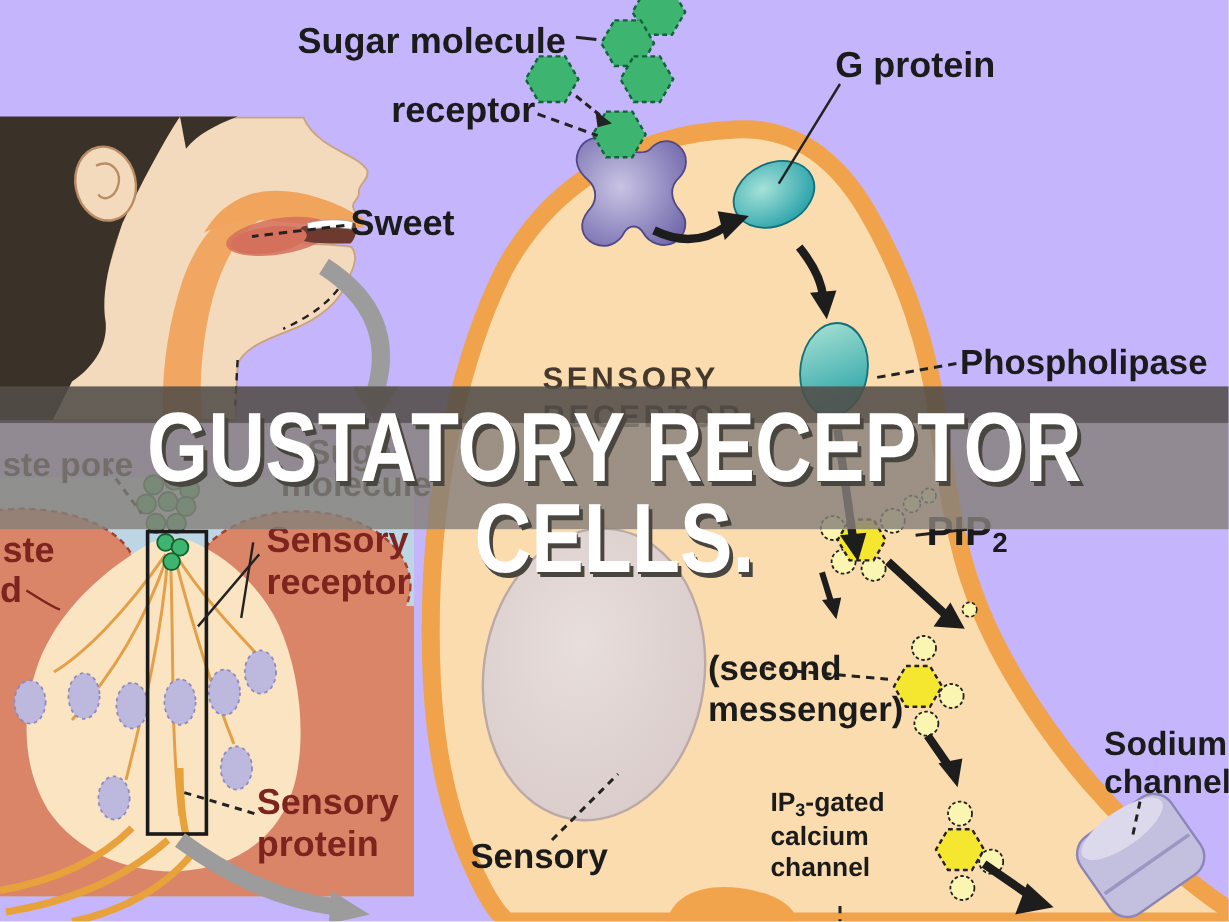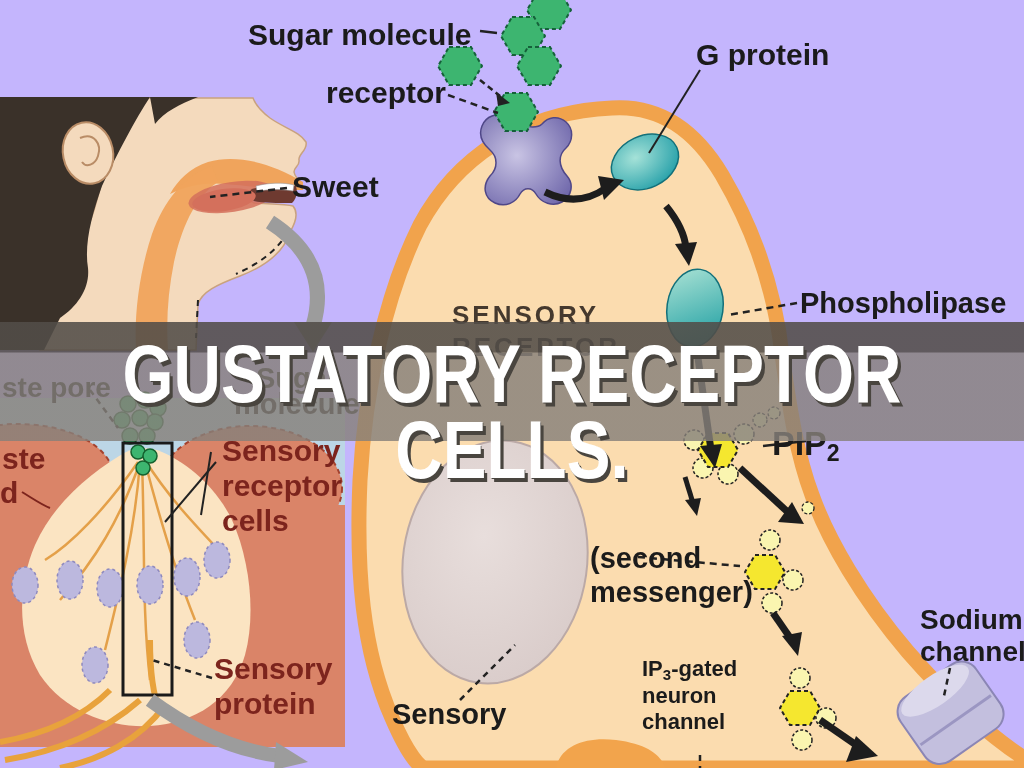--- a/index.html
+++ b/index.html
@@ -243,42 +243,41 @@
 
 <div class="lbl" style="left:772px;top:424px;font-size:34px"><span>PIP</span><span class="sub">2</span></div>
 
 <div class="lbl" style="left:590px;top:542px;font-size:29px">
   <div>(second</div>
   <div>messenger)</div>
 </div>
 
 <div class="lbl" style="left:642px;top:656px;font-size:22px">
   <div><span>IP</span><span class="sub">3</span><span>-gated</span></div>
-  <div>neuron</div>
+  <div>calcium</div>
   <div>channel</div>
 </div>
 
 <div class="lbl" style="left:920px;top:604px;font-size:28px">
   <div>Sodium</div>
   <div>channel</div>
 </div>
 
 <div class="lbl" style="left:392px;top:698px;font-size:29px">Sensory</div>
 
 <div class="lbl" style="left:2px;top:372px;font-size:28px">ste pore</div>
 <div class="lbl" style="left:256px;top:362px;font-size:29px">Sugar</div>
 <div class="lbl" style="left:234px;top:388px;font-size:29px">molecule</div>
 
 <div class="lbl maroon" style="left:2px;top:442px;font-size:30px">ste</div>
 <div class="lbl maroon" style="left:0px;top:476px;font-size:30px">d</div>
 
 <div class="lbl maroon" style="left:222px;top:434px;font-size:30px">
   <div>Sensory</div>
   <div>receptor</div>
-  <div>cells</div>
 </div>
 
 <div class="lbl maroon" style="left:214px;top:652px;font-size:30px">
   <div>Sensory</div>
   <div>protein</div>
 </div>
 
 <div id="banner">
   <div id="banner-title">GUSTATORY RECEPTOR CELLS.</div>
 </div>

